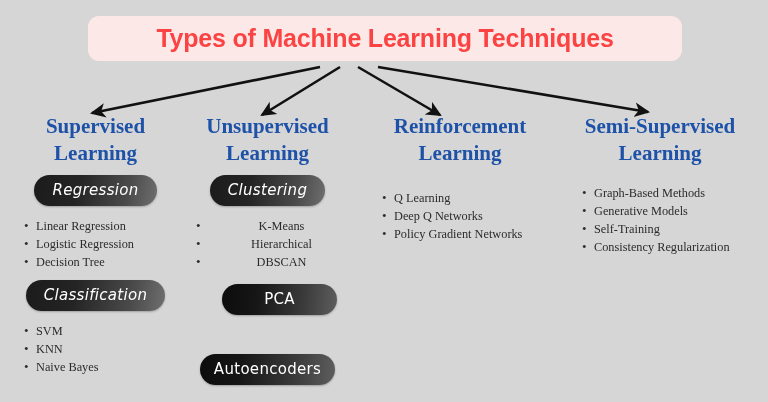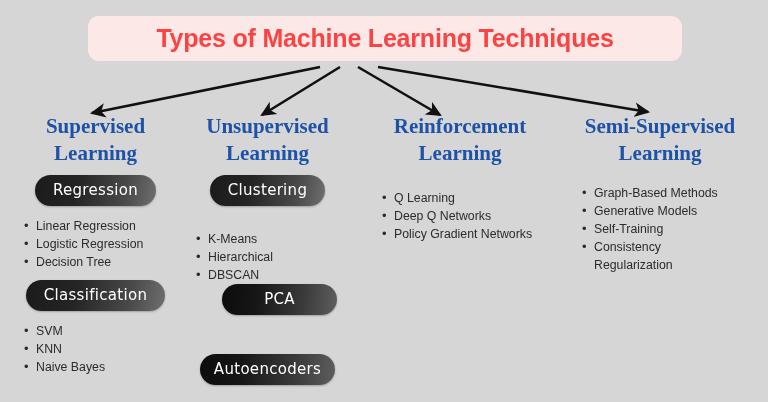--- a/index.html
+++ b/index.html
@@ -80,36 +80,37 @@
     color: #ffffff;
     font-family: "DejaVu Sans", sans-serif;
     font-size: 15px;
     letter-spacing: 0.3px;
     text-align: center;
     white-space: nowrap;
     box-shadow: 0 1px 2px rgba(0,0,0,0.25);
   }
   .pill-a {
     background: linear-gradient(100deg, #1b1b1b 0%, #242424 35%, #4a4a4a 75%, #6f6f6f 100%);
+    font-style: italic;
   }
   .pill-b {
     background: linear-gradient(95deg, #0c0c0c 0%, #161616 30%, #3a3a3a 70%, #5e5e5e 100%);
   }
 
   .pill-wrap { text-align: center; }
 
   
   ul.bullets {
     margin: 0;
     padding: 0 0 0 18px;
     list-style: none;
   }
   ul.bullets li {
     position: relative;
-    font-family: Liberation Sans, sans-serif;
+    font-family: Liberation Serif, serif;
     font-size: 12.3px;
     color: #2b2b2b;
     line-height: 1.47;
     padding-left: 10px;
   }
   ul.bullets li::before {
     content: "\2022";
     position: absolute;
     left: -2px;
     top: -1px;
@@ -175,21 +176,21 @@
   <div class="column" id="col-1">
     <div class="col-head">
       <div>Unsupervised</div>
       <div>Learning</div>
     </div>
 
     <div class="blk" style="left:0; top:62px; width:175px;">
       <div class="pill-wrap">
         <span class="pill pill-a">Clustering</span>
       </div>
-      <ul class="bullets" style="margin-top:24px;">
+      <ul class="bullets" style="margin-top:11px;text-align:center;">
         <li>K-Means</li>
         <li>Hierarchical</li>
         <li>DBSCAN</li>
       </ul>
     </div>
 
     <div class="blk pill-wrap" style="left:12px; top:171px; width:175px;">
       <span class="pill pill-b" style="padding-left:42px; padding-right:42px;">PCA</span>
     </div>
 

